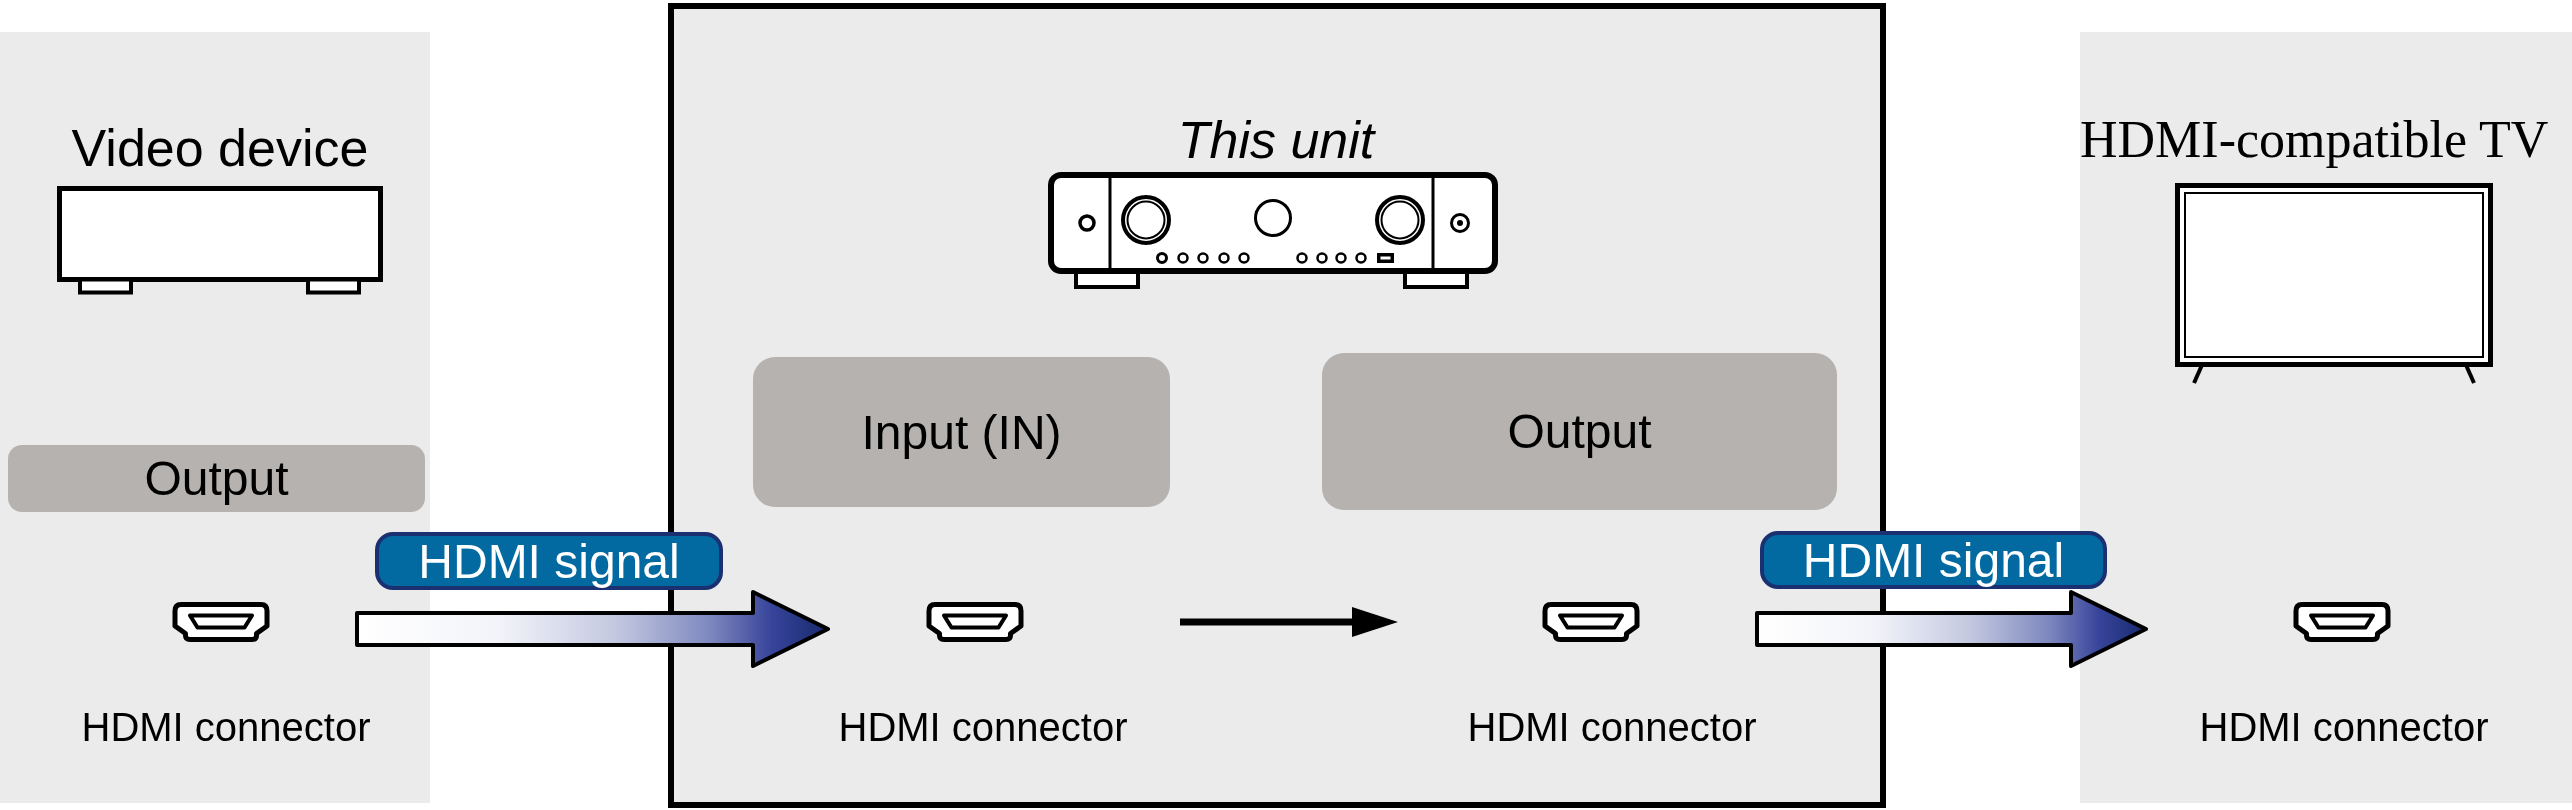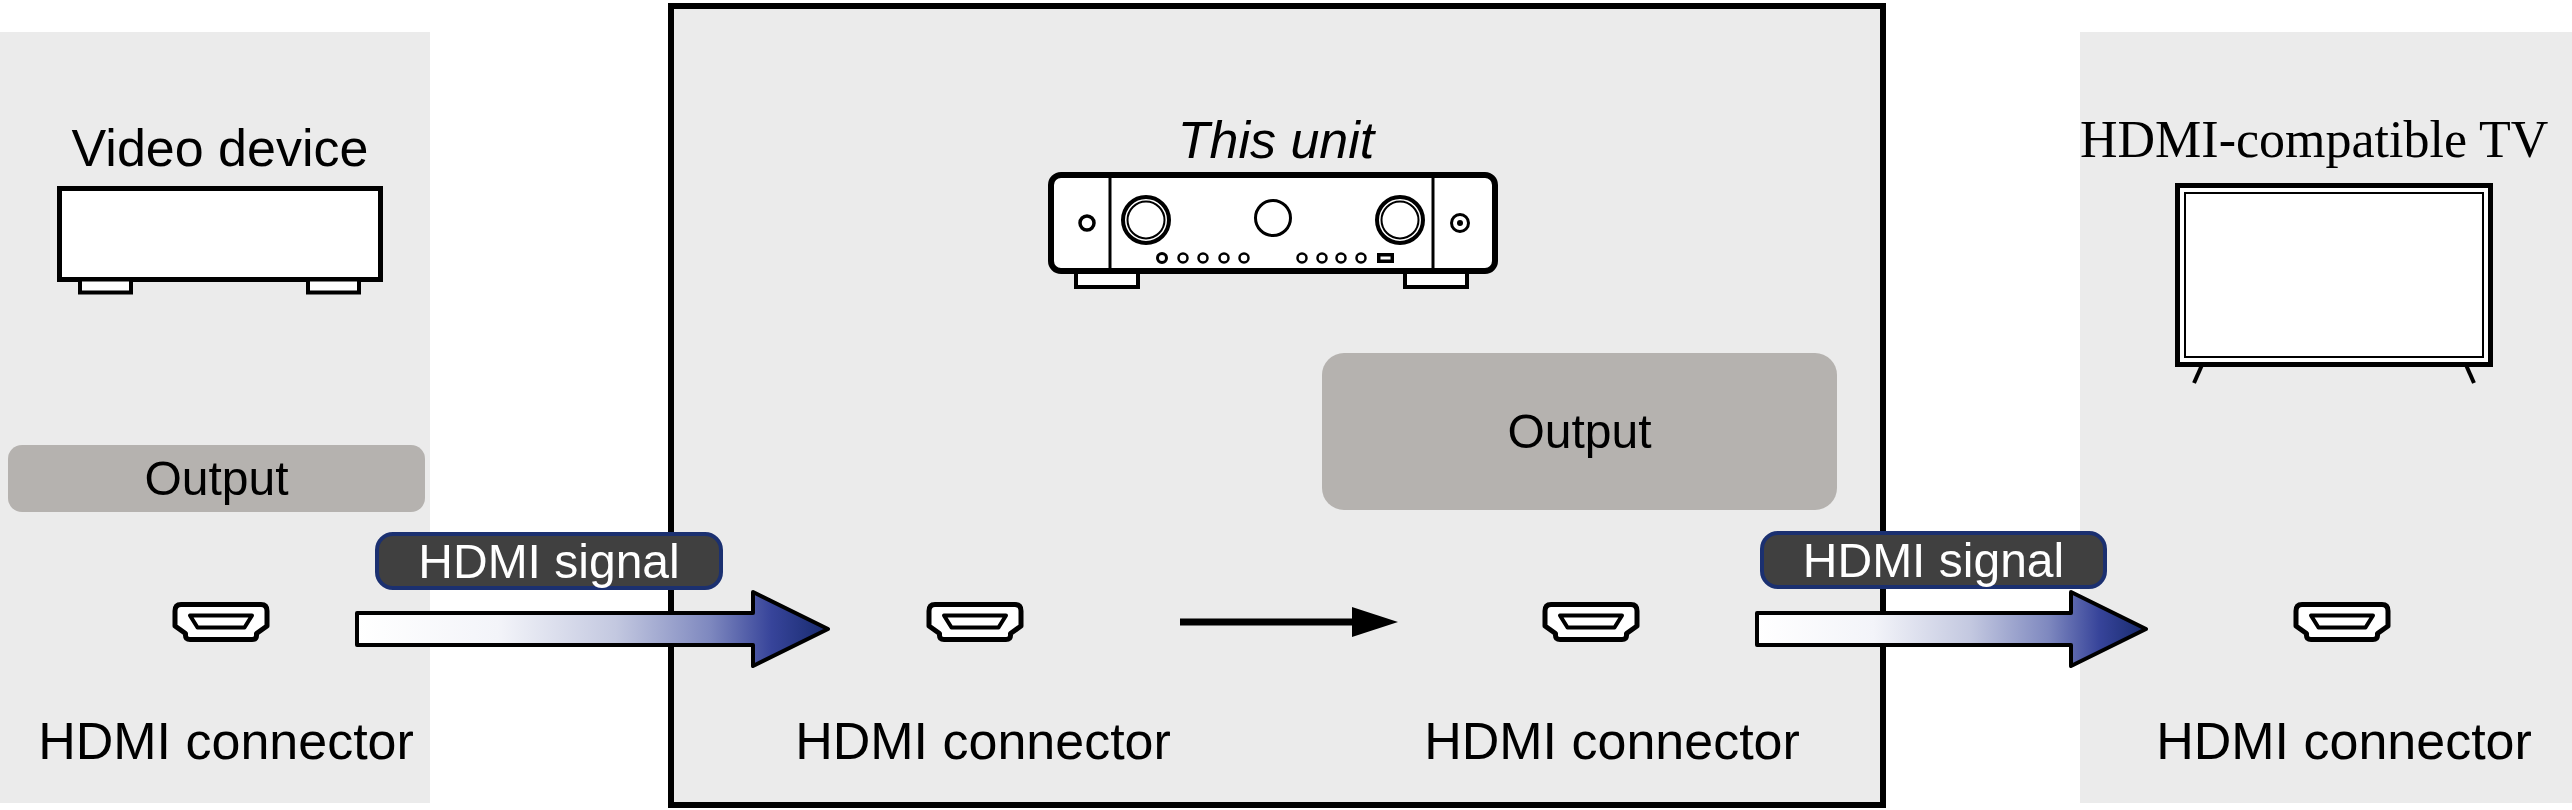--- a/index.html
+++ b/index.html
@@ -13,34 +13,34 @@
   }
   .panel{position:absolute;background:#ebebeb;}
   .panel.bordered{border:6px solid #000;box-sizing:border-box;}
   .title{
     position:absolute;
     font-size:52px;line-height:1;
     text-align:center;white-space:nowrap;
   }
   .connector-label{
     position:absolute;
-    font-size:52px;line-height:1;
-    text-align:center;white-space:nowrap;margin-top:8px;
+    font-size:40px;line-height:1;
+    text-align:center;white-space:nowrap;
   }
   .badge{
     position:absolute;
     background:#b5b2af;
     display:flex;align-items:center;justify-content:center;
     font-size:48px;color:#000;text-align:center;
     box-sizing:border-box;
   }
   .badge.two-line{flex-direction:column;line-height:62px;}
   .signal-badge{
     position:absolute;
-    background:#404040;
+    background:#0369a1;
     border:4px solid #1b3070;
     border-radius:18px;
     display:flex;align-items:center;justify-content:center;
     font-size:48px;color:#ffffff;
     box-sizing:border-box;white-space:nowrap;
   }
   svg{position:absolute;display:block;overflow:visible;}
 </style>
 </head>
 <body>
@@ -92,20 +92,23 @@
     <circle cx="176" cy="86" r="4.5" fill="#ffffff" stroke="#000" stroke-width="2.5"></circle>
     <circle cx="196" cy="86" r="4.5" fill="#ffffff" stroke="#000" stroke-width="2.5"></circle>
     <circle cx="254" cy="86" r="4.5" fill="#ffffff" stroke="#000" stroke-width="2.5"></circle>
     <circle cx="274" cy="86" r="4.5" fill="#ffffff" stroke="#000" stroke-width="2.5"></circle>
     <circle cx="293" cy="86" r="4.5" fill="#ffffff" stroke="#000" stroke-width="2.5"></circle>
     <circle cx="313" cy="86" r="4.5" fill="#ffffff" stroke="#000" stroke-width="2.5"></circle>
     <rect x="329" y="81" width="17" height="10" fill="#000"></rect>
     <rect x="332.5" y="84.5" width="10" height="3" fill="#ffffff"></rect>
   </svg>
 
+  <div class="badge" style="left:753px;top:357px;width:417px;height:150px;border-radius:22px;">
+    <span>Input (IN)</span>
+  </div>
 
   <div class="badge two-line" style="left:1322px;top:353px;width:515px;height:157px;border-radius:22px;">
     <span>Output</span>
   </div>
 
   <svg style="left:926px;top:602px;" width="98" height="40" viewBox="0 0 98 40">
     <path d="M 9,2.5 H 89 Q 95,2.5 95,9 V 24 L 84.5,31.5 V 33.5 Q 84.5,37.5 80,37.5 H 18 Q 13.5,37.5 13.5,33.5 V 31.5 L 3,24 V 9 Q 3,2.5 9,2.5 Z" fill="#ffffff" stroke="#000" stroke-width="5" stroke-linejoin="round"></path>
     <path d="M 18,13.5 H 80 L 72.5,25.5 H 25.5 Z" fill="#ffffff" stroke="#000" stroke-width="4" stroke-linejoin="round"></path>
   </svg>
 

